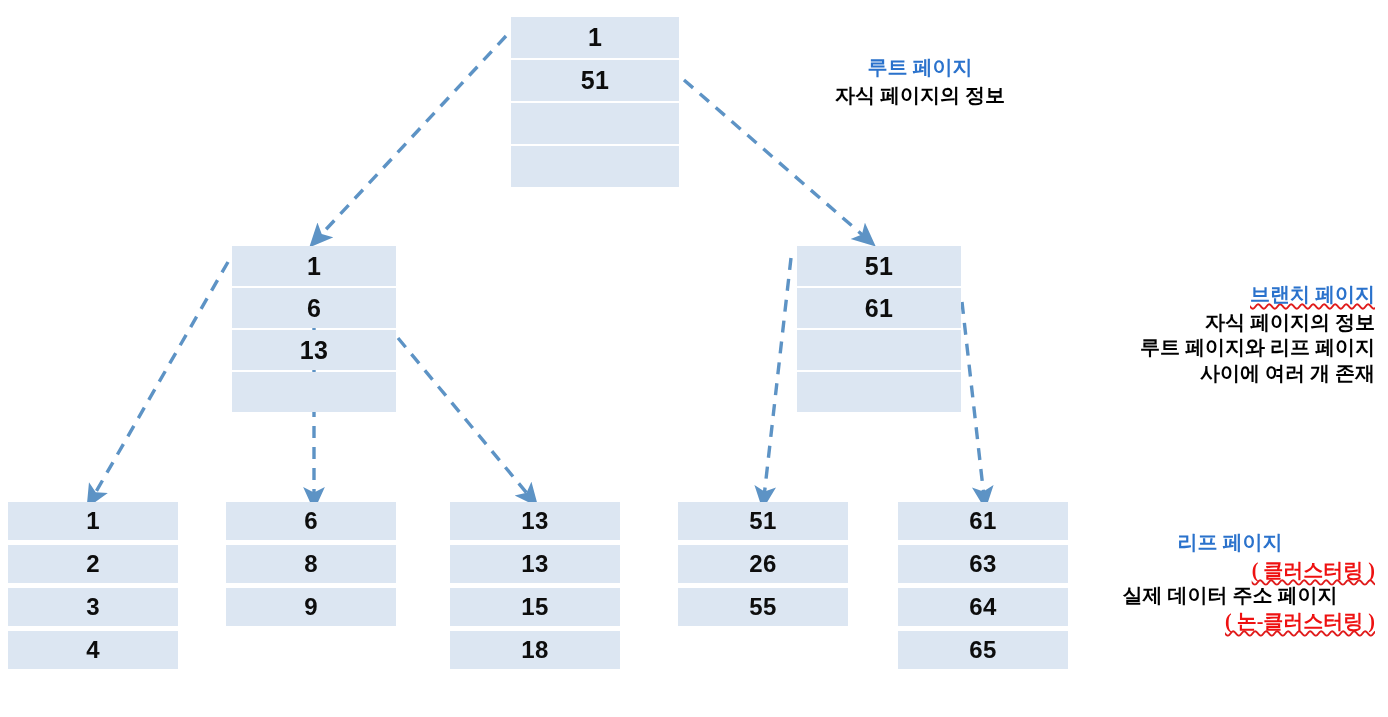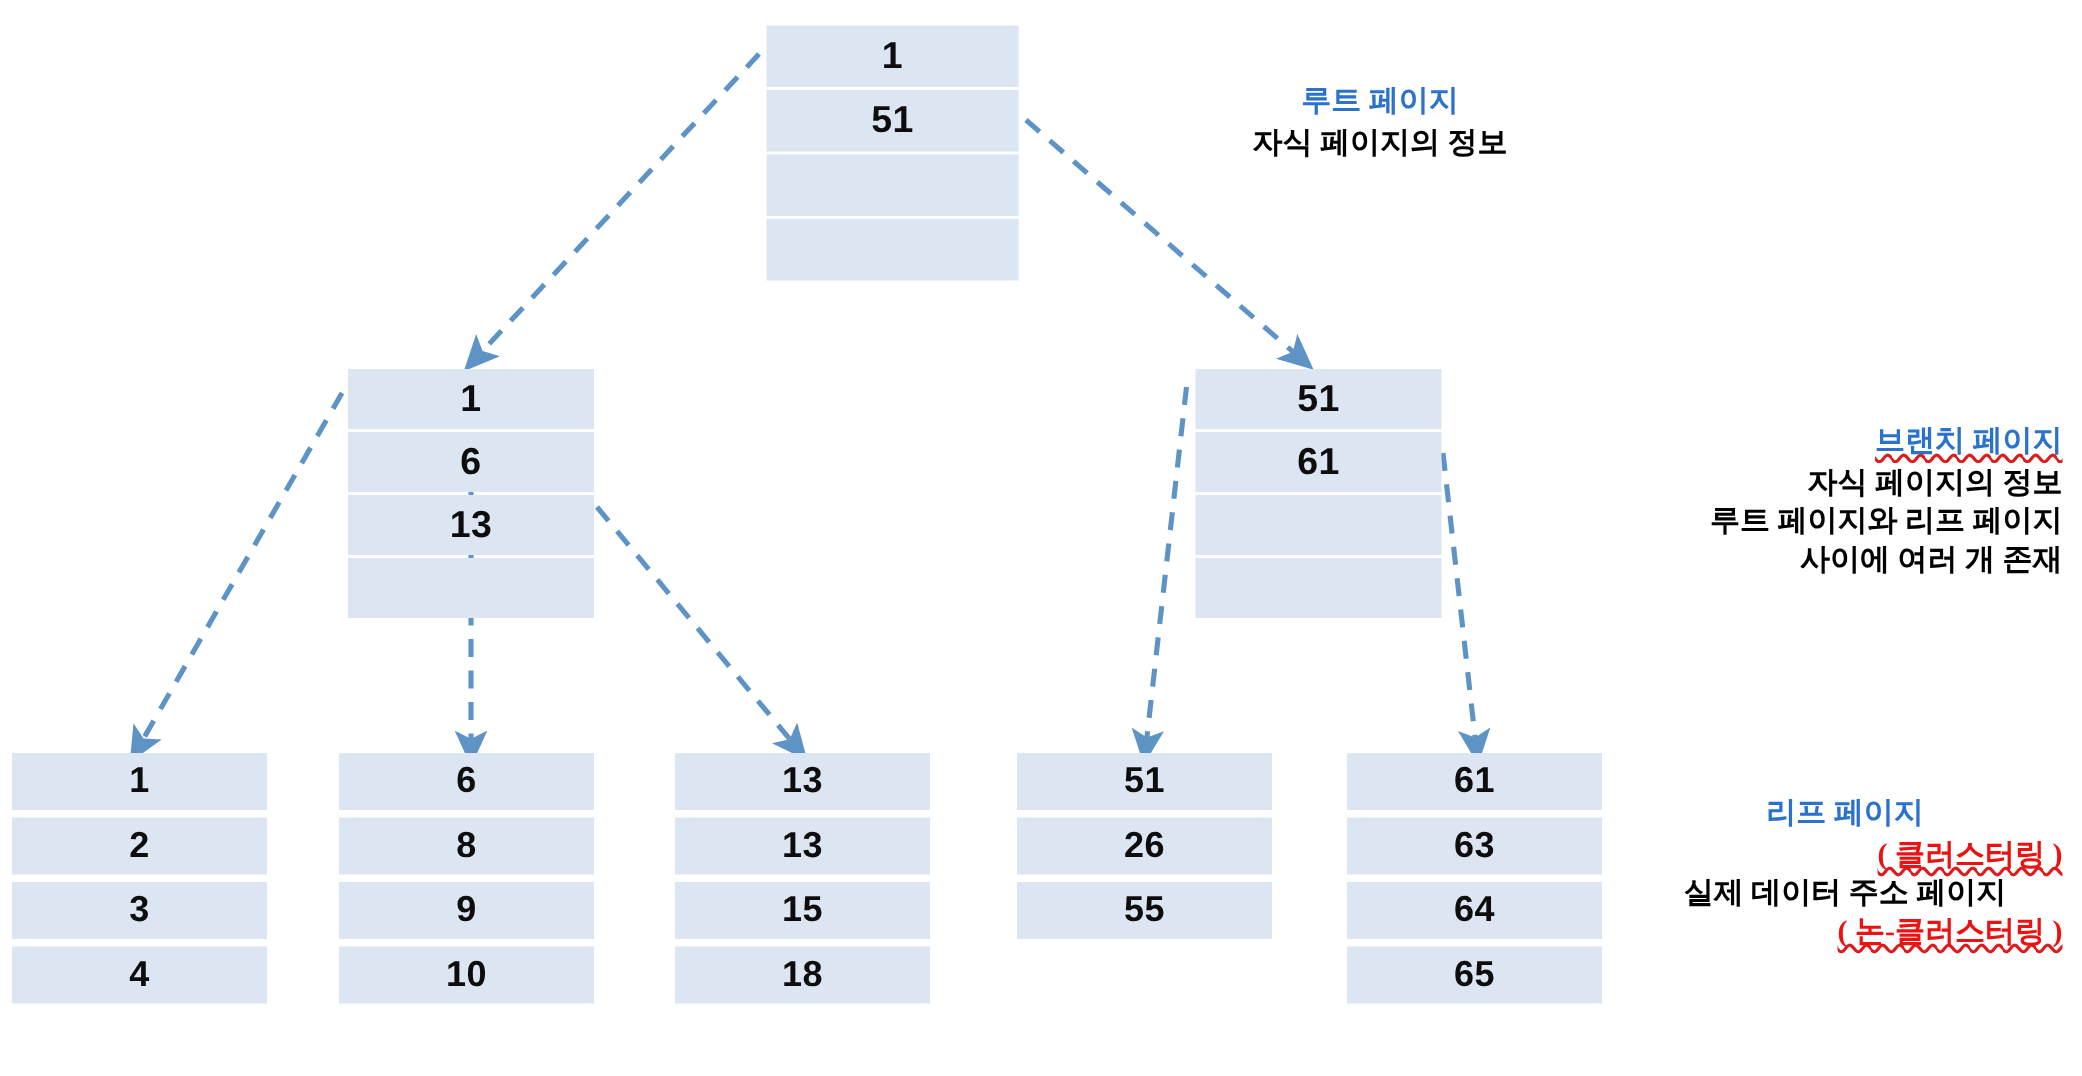--- a/index.html
+++ b/index.html
@@ -92,21 +92,20 @@
     <div class="cell">1</div>
     <div class="cell">2</div>
     <div class="cell">3</div>
     <div class="cell">4</div>
   </div>
 
   <div class="node leaf" style="left:226px;top:502px;">
     <div class="cell">6</div>
     <div class="cell">8</div>
     <div class="cell">9</div>
-    <div class="cell">10</div>
   </div>
 
   <div class="node leaf" style="left:450px;top:502px;">
     <div class="cell">13</div>
     <div class="cell">13</div>
     <div class="cell">15</div>
     <div class="cell">18</div>
   </div>
 
   <div class="node leaf" style="left:678px;top:502px;">

